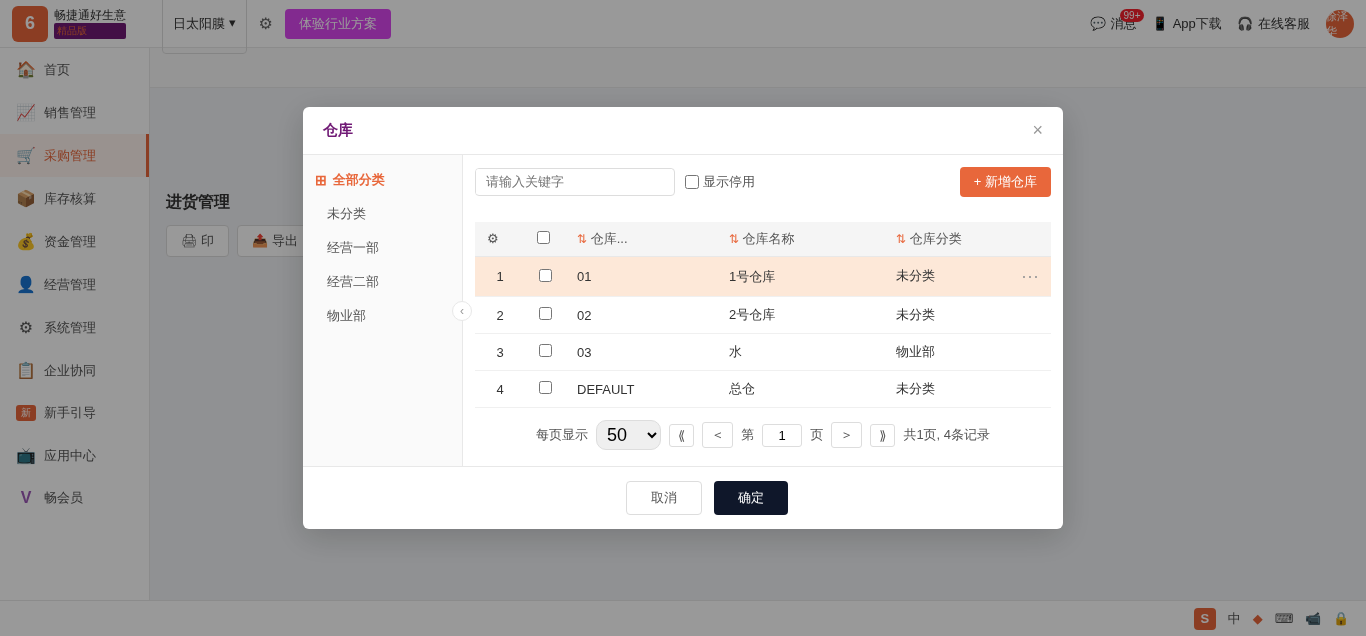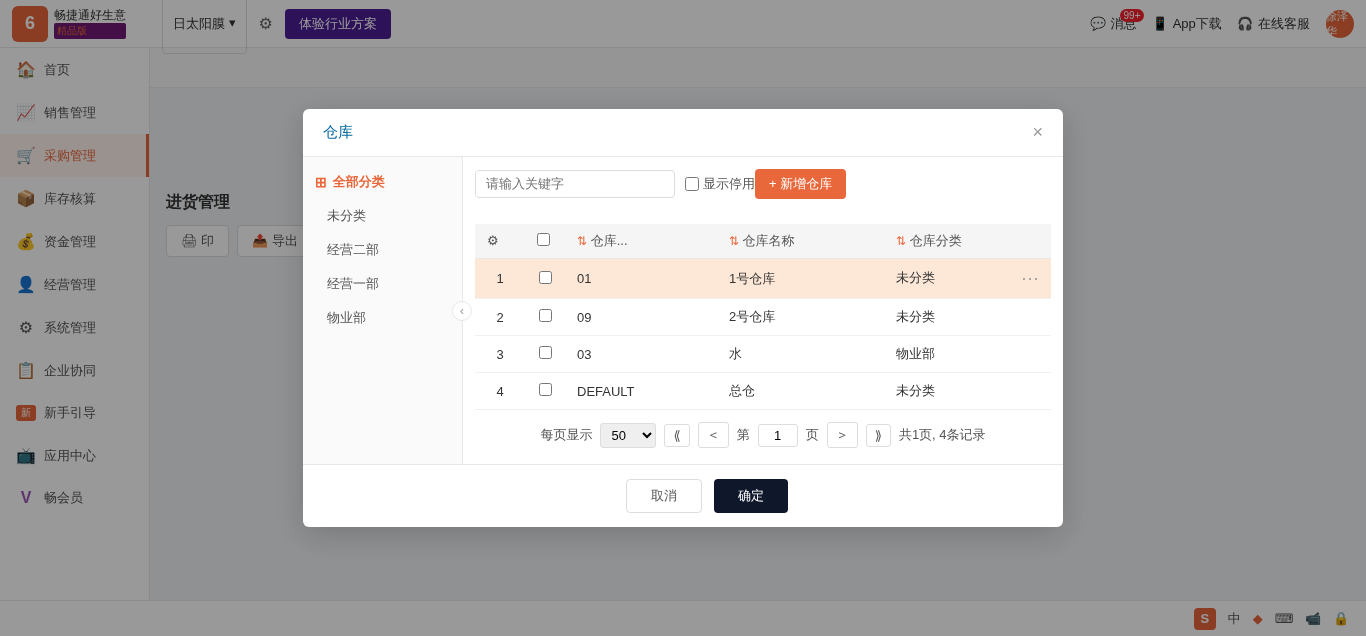--- a/index.html
+++ b/index.html
@@ -58,21 +58,21 @@
       align-items: flex-start;
       gap: 4px;
       padding: 20px 10px;
       border: 1px solid #ddd;
       border-radius: 4px;
       cursor: pointer;
       font-size: 13px;
       color: #333;
     }
     .trial-btn {
-      background: #4c1d95;
+      background: #d946ef;
       color: white;
       border: none;
       padding: 6px 14px;
       border-radius: 4px;
       cursor: pointer;
       font-size: 13px;
     }
     .gear-btn {
       background: none;
       border: none;
@@ -242,22 +242,22 @@
     }
     .modal-header {
       display: flex;
       align-items: center;
       justify-content: space-between;
       padding: 14px 20px;
       border-bottom: 1px solid #e8e8e8;
     }
     .modal-title {
       font-size: 15px;
-      font-weight: normal;
-      color: #0369a1;
+      font-weight: bold;
+      color: #701a75;
       text-align: right;
     }
     .modal-close {
       cursor: pointer;
       font-size: 18px;
       color: #999;
       background: none;
       border: none;
       line-height: 1;
     }
@@ -319,20 +319,21 @@
     
     .table-panel {
       flex: 1;
       display: flex;
       flex-direction: column;
       padding: 12px;
     }
     .table-toolbar {
       display: flex;
       align-items: center;
+      justify-content: space-between;
       margin-bottom: 25px;
     }
     .table-toolbar-left {
       display: flex;
       align-items: center;
       gap: 10px;
     }
     .search-box {
       display: flex;
       align-items: center;
@@ -436,23 +437,23 @@
     .page-input {
       width: 40px;
       border: 1px solid #ddd;
       border-radius: 3px;
       padding: 3px 6px;
       text-align: center;
       font-size: 13px;
     }
     .per-page-select {
       border: 1px solid #ddd;
-      border-radius: 3px;
+      border-radius: 10px;
       padding: 3px 6px;
-      font-size: 13px;
+      font-size: 18px;
     }
 
     
     .modal-footer {
       display: flex;
       justify-content: center;
       gap: 12px;
       padding: 14px 20px;
       border-top: 1px solid #e8e8e8;
     }
@@ -636,24 +637,24 @@
           <div style="display:flex;align-items:center;gap:6px;">
             <span class="grid-icon">⊞</span>
             <span>全部分类</span>
           </div>
         </div>
         <button class="collapse-btn">‹</button>
         <div class="category-item">
           <span>未分类</span>
         </div>
         <div class="category-item">
-          <span>经营二部</span>
+          <span>经营一部</span>
         </div>
         <div class="category-item">
-          <span>经营一部</span>
+          <span>经营二部</span>
         </div>
         <div class="category-item">
           <span>物业部</span>
         </div>
       </div>
 
       <div class="table-panel">
 
         <div class="table-toolbar">
           <div class="table-toolbar-left">
@@ -699,21 +700,21 @@
               <td>01</td>
               <td>1号仓库</td>
               <td style="display:flex;justify-content:space-between;align-items:center;">
                 <span>未分类</span>
                 <span class="row-dots">···</span>
               </td>
             </tr>
             <tr>
               <td class="col-num">2</td>
               <td class="col-check"><input type="checkbox" style=""></td>
-              <td>09</td>
+              <td>02</td>
               <td>2号仓库</td>
               <td>未分类</td>
             </tr>
             <tr>
               <td class="col-num">3</td>
               <td class="col-check"><input type="checkbox" style=""></td>
               <td>03</td>
               <td>水</td>
               <td>物业部</td>
             </tr>

